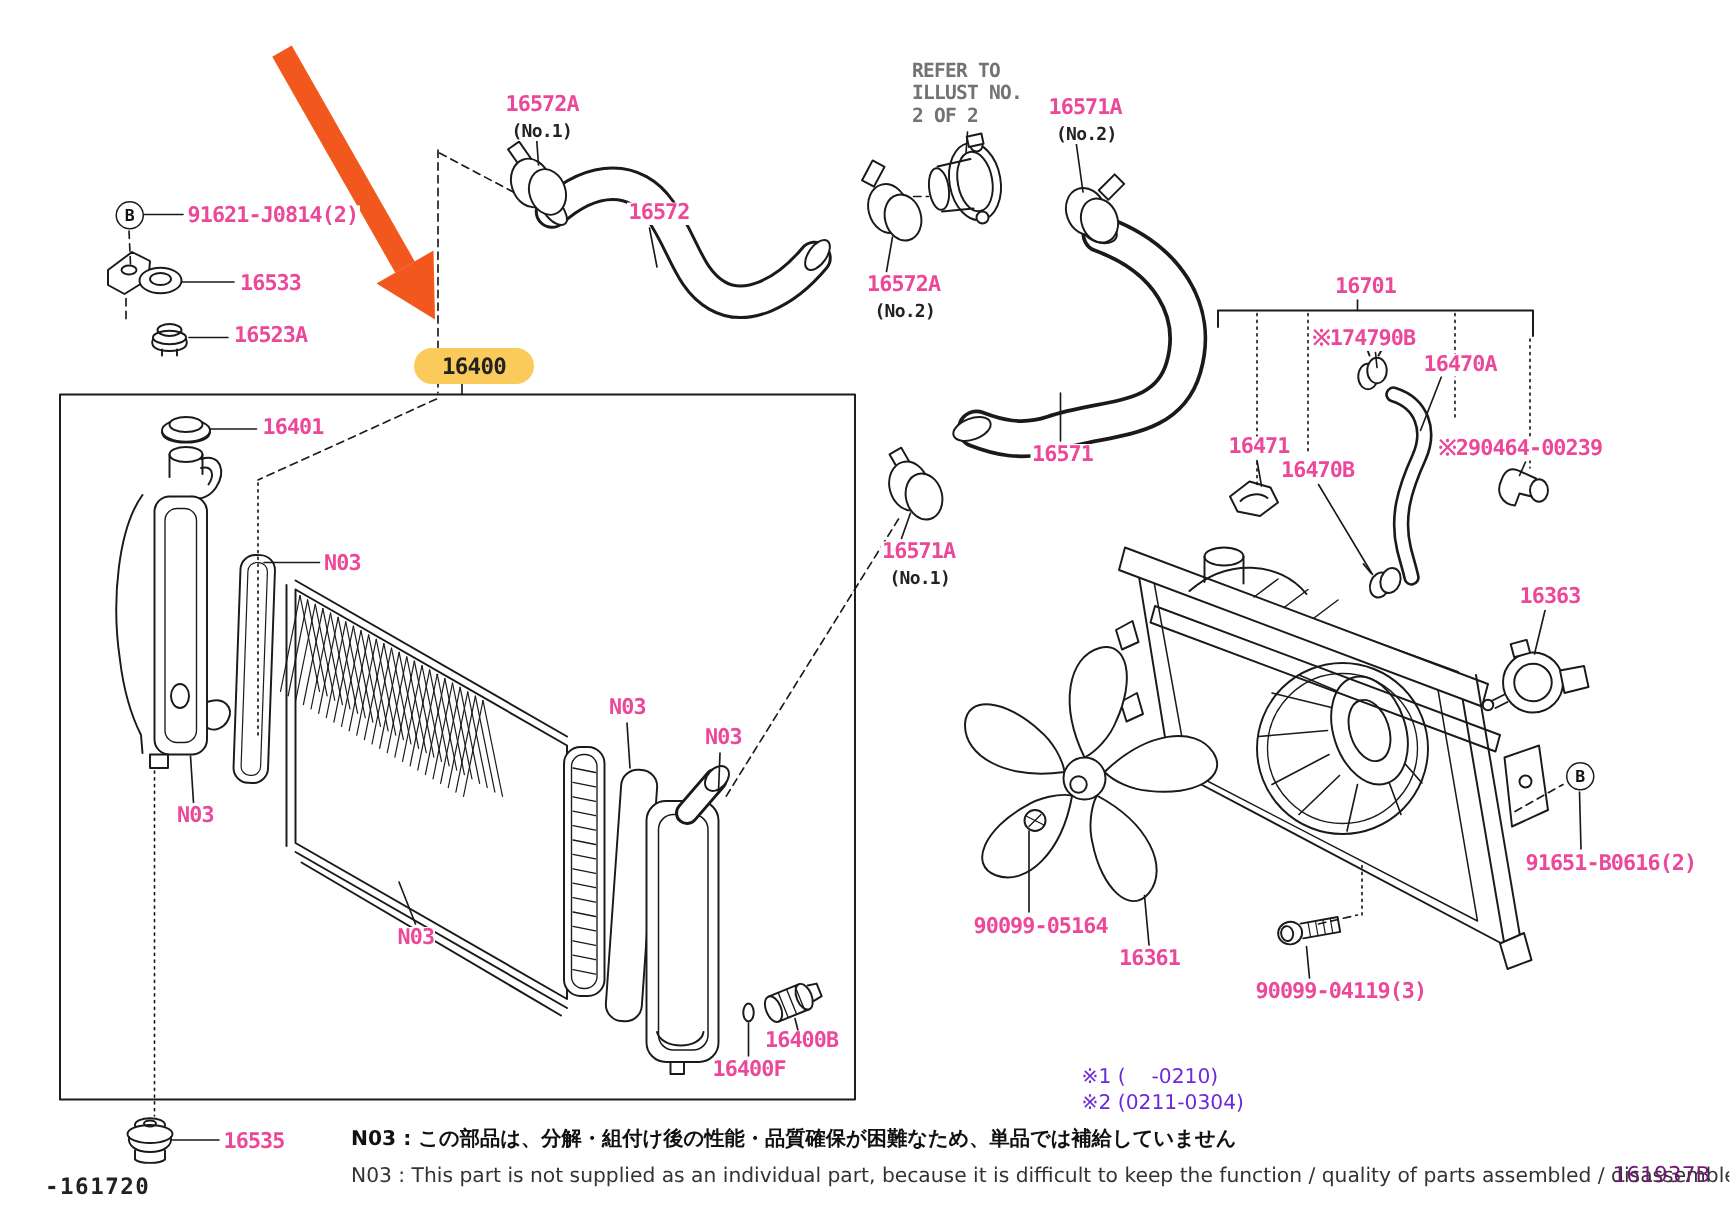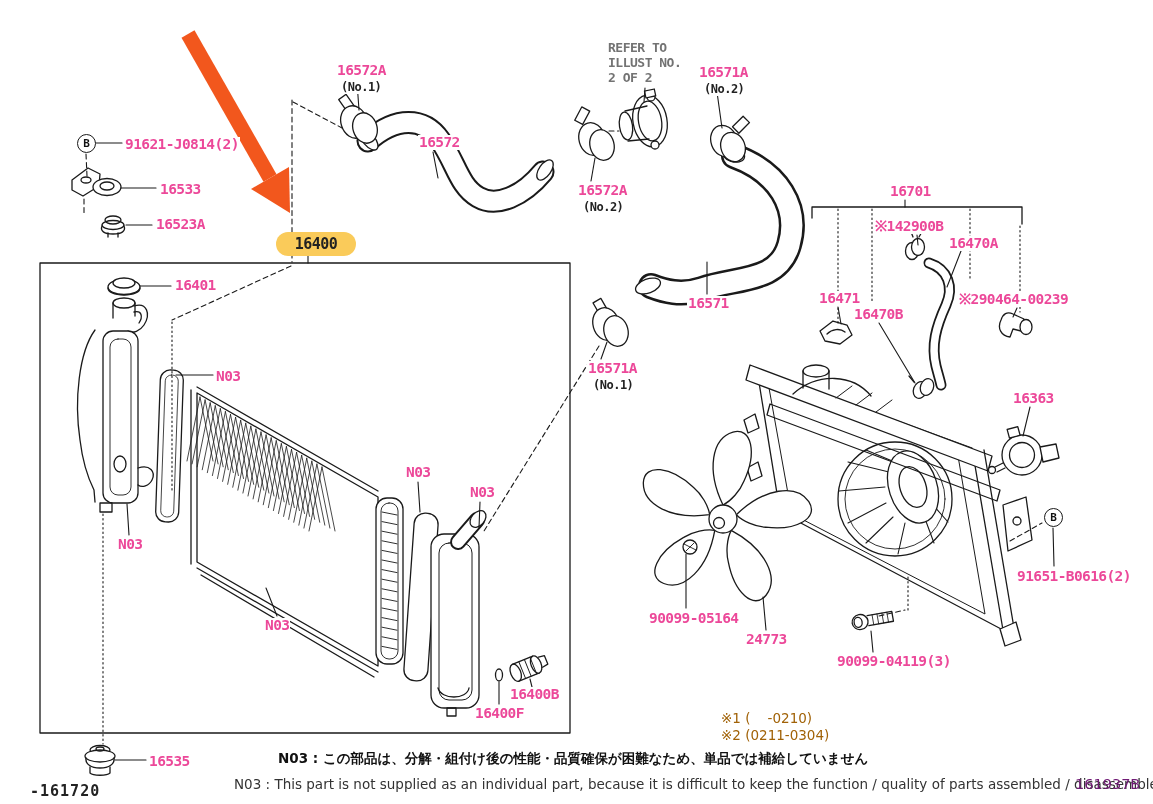--- a/index.html
+++ b/index.html
@@ -11,22 +11,22 @@
   .sub{position:absolute;font:600 12px "DejaVu Sans Mono",monospace;color:#222;
        letter-spacing:-0.5px;line-height:13px;background:#fff;white-space:pre;}
   .refer{position:absolute;font:700 13px "DejaVu Sans Mono",monospace;color:#737373;
        letter-spacing:-0.5px;line-height:15px;white-space:pre;background:#fff;}
   .pill{position:absolute;width:80px;height:24px;border-radius:12px;background:var(--hl,#FACB5A);
        display:flex;align-items:center;justify-content:center;
        font:700 15px "DejaVu Sans Mono",monospace;color:#222;letter-spacing:-0.5px;}
   .bcirc{position:absolute;width:17px;height:17px;border:1.6px solid #1a1a1a;border-radius:50%;
        background:#fff;display:flex;align-items:center;justify-content:center;
        font:700 11px "DejaVu Sans Mono",monospace;color:#111;}
-  .fnote{position:absolute;font:400 13.5px "DejaVu Sans",sans-serif;color:#a16207;white-space:pre;}
-  .note-jp{position:absolute;font:600 13.5px "DejaVu Sans",sans-serif;color:#111;white-space:pre;margin-left:44px;}
+  .fnote{position:absolute;font:400 13.5px "DejaVu Sans",sans-serif;color:#6d28d9;white-space:pre;}
+  .note-jp{position:absolute;font:600 13.5px "DejaVu Sans",sans-serif;color:#111;white-space:pre;}
   .note-en{position:absolute;font:400 13.5px "DejaVu Sans",sans-serif;color:#333;white-space:pre;}
   .code-l{position:absolute;font:600 15px "DejaVu Sans Mono",monospace;color:#222;letter-spacing:1px;}
   .code-r{position:absolute;font:400 14.5px "DejaVu Sans",sans-serif;color:#701a75;}
   .dash{stroke-dasharray:5 3.5;}
   .dot{stroke-dasharray:1.5 3;}
   .arrow{fill:var(--arrow,#F2571D);}
 </style>
 </head>
 <body>
 
@@ -381,29 +381,29 @@
 2 OF 2</div>
   <div class="lbl" style="left:577px;top:183px">16572A</div>
   <div class="sub" style="left:583px;top:201px">(No.2)</div>
   <div class="lbl" style="left:698px;top:65px">16571A</div>
   <div class="sub" style="left:704px;top:83px">(No.2)</div>
   <div class="lbl" style="left:687px;top:296px">16571</div>
   <div class="lbl" style="left:587px;top:361px">16571A</div>
   <div class="sub" style="left:593px;top:379px">(No.1)</div>
 
   <div class="lbl" style="left:889px;top:184px">16701</div>
-  <div class="lbl" style="left:874px;top:219px">※142900B</div>
+  <div class="lbl" style="left:874px;top:219px">※174790B</div>
   <div class="lbl" style="left:948px;top:236px">16470A</div>
   <div class="lbl" style="left:818px;top:291px">16471</div>
   <div class="lbl" style="left:853px;top:307px">16470B</div>
   <div class="lbl" style="left:958px;top:292px">※290464-00239</div>
   <div class="lbl" style="left:1012px;top:391px">16363</div>
   <div class="lbl" style="left:1016px;top:569px">91651-B0616(2)</div>
   <div class="lbl" style="left:648px;top:611px">90099-05164</div>
-  <div class="lbl" style="left:745px;top:632px">24773</div>
+  <div class="lbl" style="left:745px;top:632px">16361</div>
   <div class="lbl" style="left:836px;top:654px">90099-04119(3)</div>
 
   <div class="lbl" style="left:215px;top:369px">N03</div>
   <div class="lbl" style="left:117px;top:537px">N03</div>
   <div class="lbl" style="left:405px;top:465px">N03</div>
   <div class="lbl" style="left:469px;top:485px">N03</div>
   <div class="lbl" style="left:264px;top:618px">N03</div>
   <div class="lbl" style="left:509px;top:687px">16400B</div>
   <div class="lbl" style="left:474px;top:706px">16400F</div>
 

